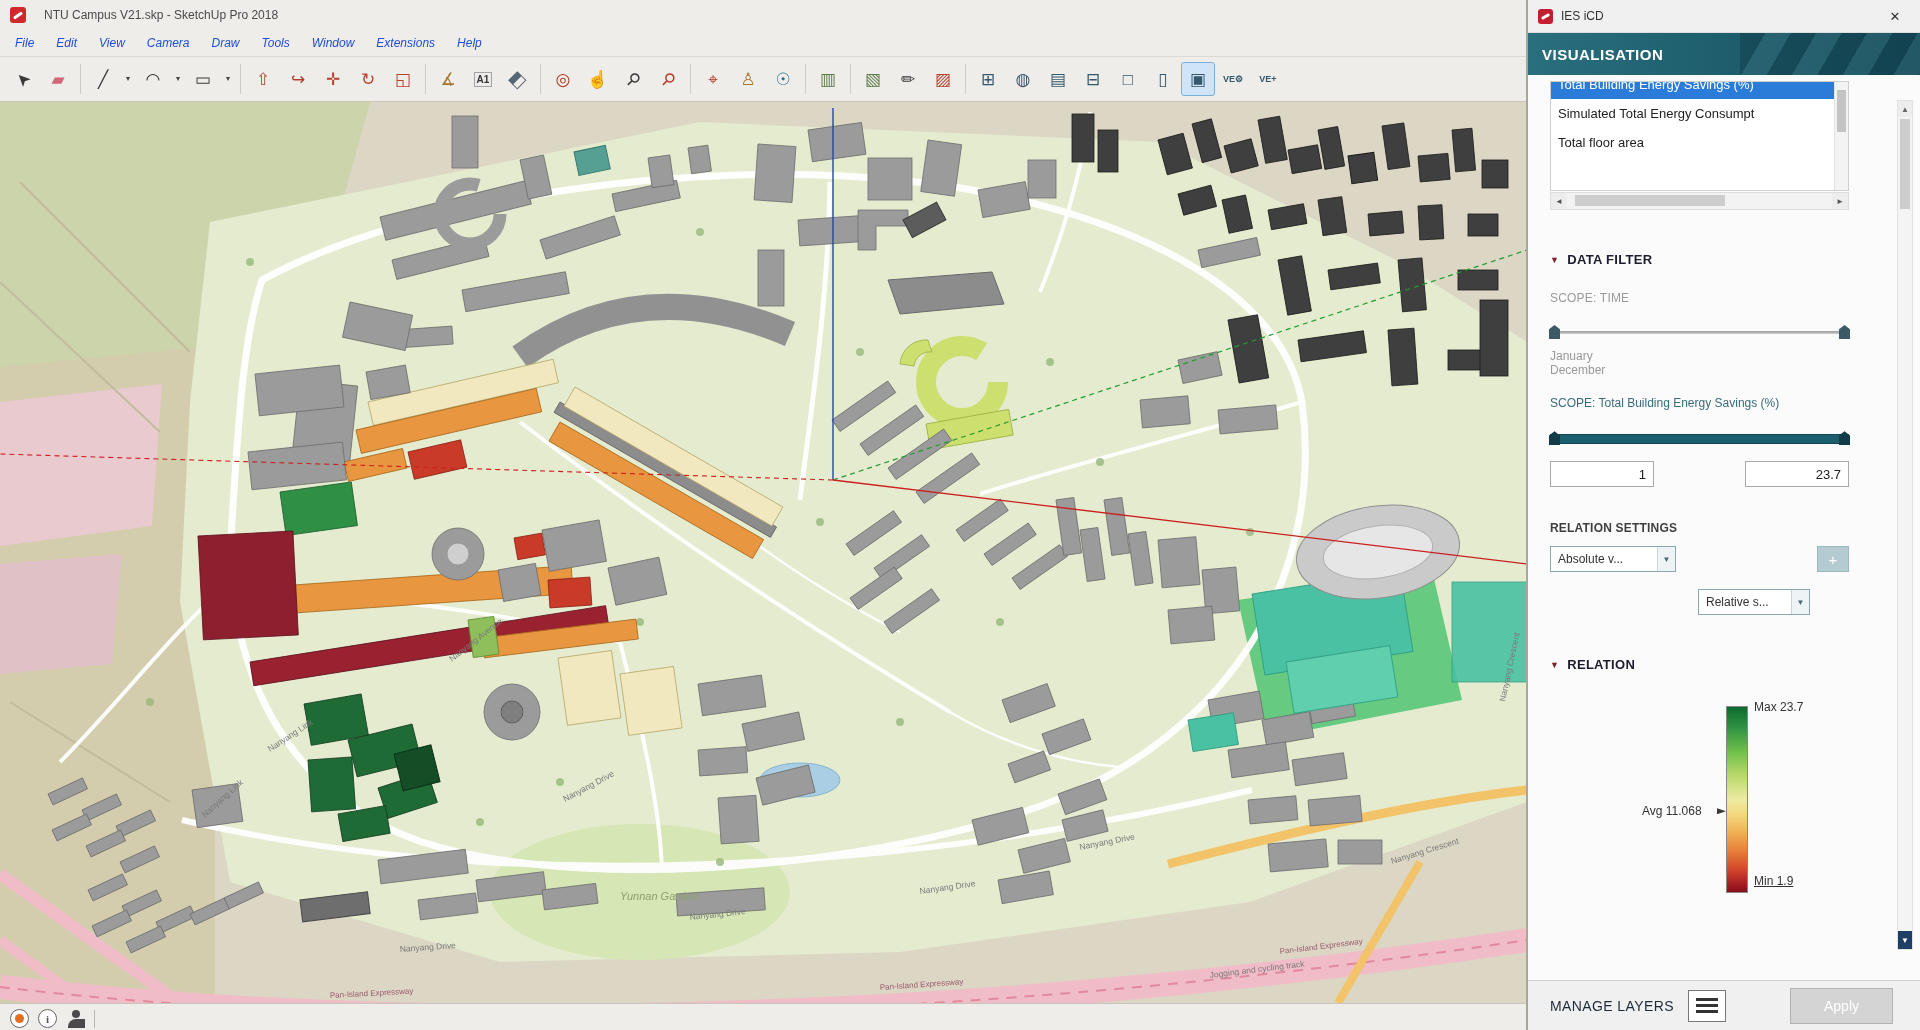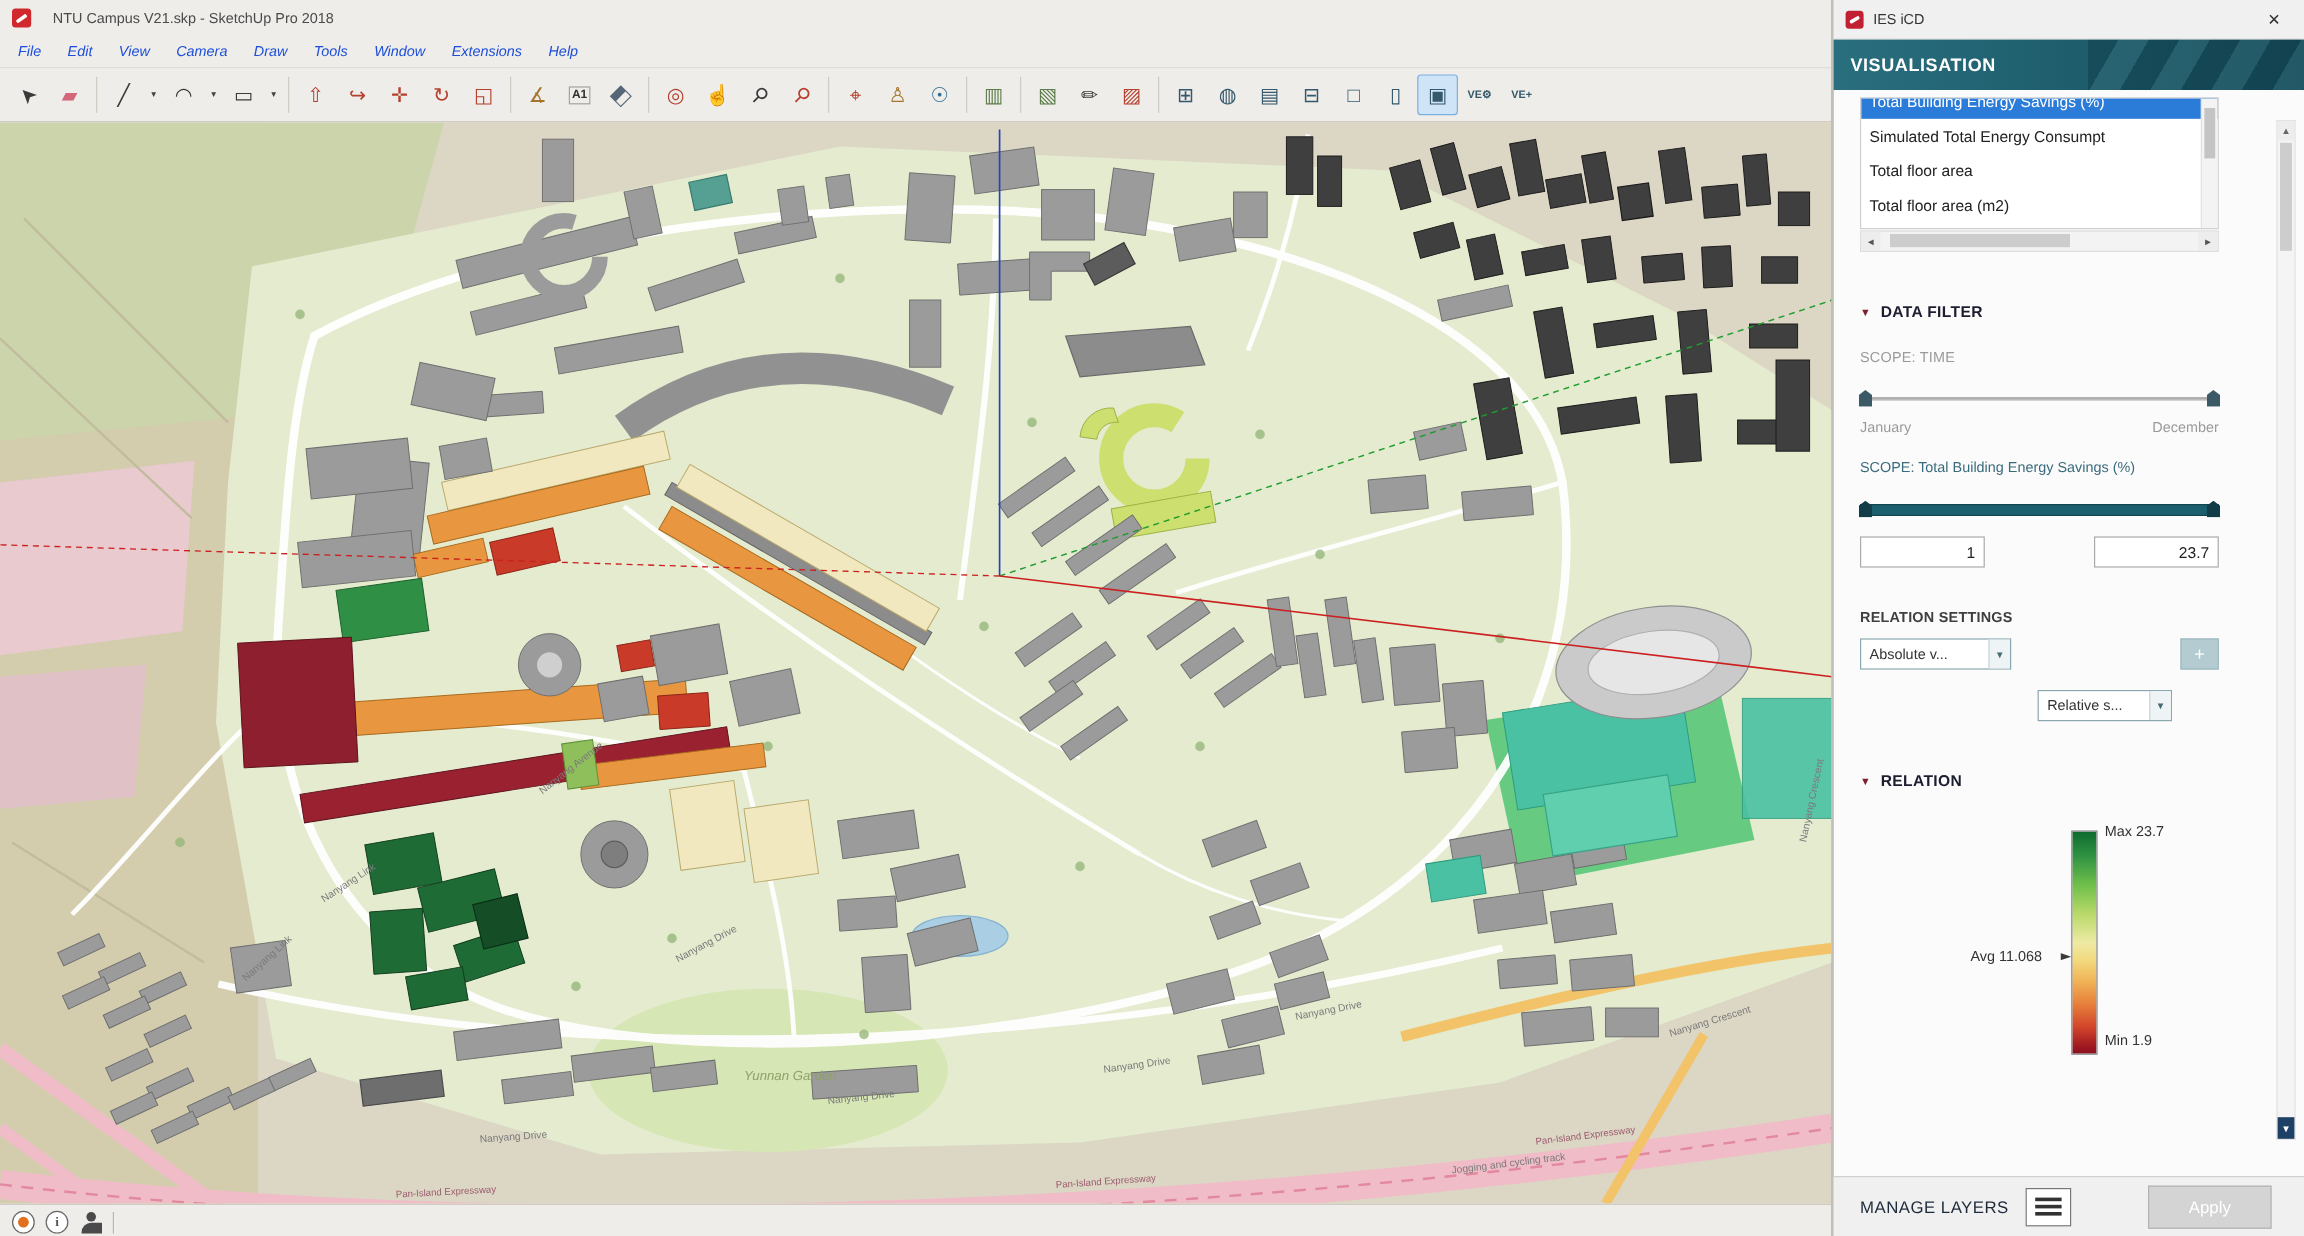--- a/index.html
+++ b/index.html
@@ -81,37 +81,37 @@
   .section-head{display:flex;align-items:center;gap:8px;margin-top:42px;font-size:13px;font-weight:bold;color:#1d1d30;letter-spacing:.3px;cursor:default;}
   .section-head .tri{color:#7a1f2b;font-size:9px;}
   .scope-label{margin-top:24px;color:#9a9a9a;font-size:12px;letter-spacing:.2px;}
   .scope-label2{margin-top:18px;color:#3a6b7c;font-size:12px;max-width:272px;line-height:1.35;}
   .slider{position:relative;height:14px;margin-top:20px;}
   .slider .track1{position:absolute;left:0;right:0;top:6px;height:3px;background:linear-gradient(#9a9a9a,#cfcfcf);}
   .slider .track2{position:absolute;left:0;right:0;top:3px;height:8px;background:#1b5f6e;border:1px solid #134451;}
   .sl-handle{position:absolute;top:0;width:11px;height:14px;background:#3c5a66;clip-path:polygon(50% 0,100% 30%,100% 100%,0 100%,0 30%);}
   .sl-handle.l{left:-1px;} .sl-handle.r{right:-1px;}
   .slider .dark{background:#123c47;}
-  .slider-ends{display:flex;justify-content:space-between;margin-top:10px;color:#9a9a9a;font-size:12px;}
+  .slider-ends{display:flex;justify-content:space-between;margin-top:10px;color:#9a9a9a;font-size:12px;flex-direction:column;}
   .range-row{display:flex;justify-content:space-between;margin-top:16px;}
   .range-input{width:104px;height:26px;box-sizing:border-box;border:1px solid #aaa;font-size:13px;text-align:right;padding:0 7px;color:#222;background:#fff;font-family:"Liberation Sans",sans-serif;}
   .relation-head{margin-top:34px;font-size:12px;color:#3f3f3f;letter-spacing:.2px;font-weight:bold;}
   .combo-row{display:flex;align-items:center;margin-top:11px;}
   .combo{display:flex;align-items:center;height:26px;box-sizing:border-box;background:#fff;border:1px solid #8aa8b0;}
   .combo .lbl{flex:1;padding:0 7px;font-size:12px;color:#333;white-space:nowrap;overflow:hidden;}
   .combo .caret{width:17px;align-self:stretch;display:flex;align-items:center;justify-content:center;border-left:1px solid #c5d5da;background:#eef4f5;color:#4a6a72;font-size:8px;}
   .combo.c1{width:126px;} .combo.c2{width:112px;margin-left:auto;margin-right:39px;margin-top:6px;}
   .plus-btn{margin-left:auto;width:32px;height:26px;background:#9dbdc4;border:1px solid #7da3ab;color:#fff;font-size:15px;line-height:1;opacity:.75;cursor:default;}
   .legend{position:relative;height:218px;margin-top:12px;}
   .legend-bar{position:absolute;left:176px;top:22px;width:20px;height:185px;border:1px solid #888;
     background:linear-gradient(to bottom,#0d6b2f 0%,#2f9242 11%,#6fbf4b 24%,#b8d96a 37%,#eeeaa4 50%,#f3d97e 58%,#f0b054 68%,#e67e3a 78%,#d2452b 88%,#a31c22 96%,#8b0f1e 100%);}
   .legend-max{position:absolute;left:204px;top:16px;font-size:12px;color:#333;}
   .legend-avg{position:absolute;left:92px;top:120px;font-size:12px;color:#333;}
   .legend-avg-marker{position:absolute;left:167px;top:124px;width:9px;height:6px;background:#3a3a3a;clip-path:polygon(0 0,100% 50%,0 100%);}
-  .legend-min{position:absolute;left:204px;top:190px;font-size:12px;color:#333;}
+  .legend-min{position:absolute;left:204px;top:190px;font-size:12px;color:#333;text-decoration:underline;}
   .p-footer{position:absolute;left:0;right:0;bottom:0;height:50px;background:#f0f0f0;border-top:1px solid #d0d0d0;display:flex;align-items:center;padding:0 27px 0 22px;box-sizing:border-box;}
   .ml-label{font-size:14px;color:#1d2a3a;letter-spacing:.4px;}
   .burger{width:38px;height:32px;margin-left:14px;background:#fff;border:1px solid #777;display:flex;flex-direction:column;justify-content:center;gap:3px;padding:0 7px;box-sizing:border-box;cursor:default;}
   .burger span{display:block;height:3px;background:#333;}
   .apply-btn{margin-left:auto;width:103px;height:36px;background:#d4d4d4;border:1px solid #b2b2b2;color:#fff;font-size:14px;cursor:default;}
   .pscroll{position:absolute;top:100px;bottom:80px;right:7px;width:16px;background:#f4f4f4;border:1px solid #e2e2e2;box-sizing:border-box;}
   .ps-up{position:absolute;top:0;left:0;right:0;height:16px;display:flex;align-items:center;justify-content:center;font-size:8px;color:#666;background:#ededed;cursor:default;}
   .ps-thumb{position:absolute;top:18px;left:2px;width:10px;height:90px;background:#cdcdcd;}
   .ps-down{position:absolute;bottom:0;left:0;right:0;height:18px;display:flex;align-items:center;justify-content:center;font-size:8px;color:#fff;background:#1e3f66;cursor:default;}
 </style>
@@ -542,21 +542,20 @@
     <div class="viz-header">
       <span>VISUALISATION</span>
       <span class="pat"></span>
     </div>
 
     <div class="p-body">
       <div class="var-list">
         <div class="var-item sel">Total Building Energy Savings (%)</div>
         <div class="var-item">Simulated Total Energy Consumpt</div>
         <div class="var-item">Total floor area</div>
-        <div class="var-item">Total floor area (m2)</div>
         <div class="vscroll">
             <span class="vthumb"></span>
           </div>
       </div>
       <div class="hscroll">
         <span class="harrow">◄</span>
         <span class="htrack">
             <span class="hthumb"></span>
           </span>
         <span class="harrow">►</span>

